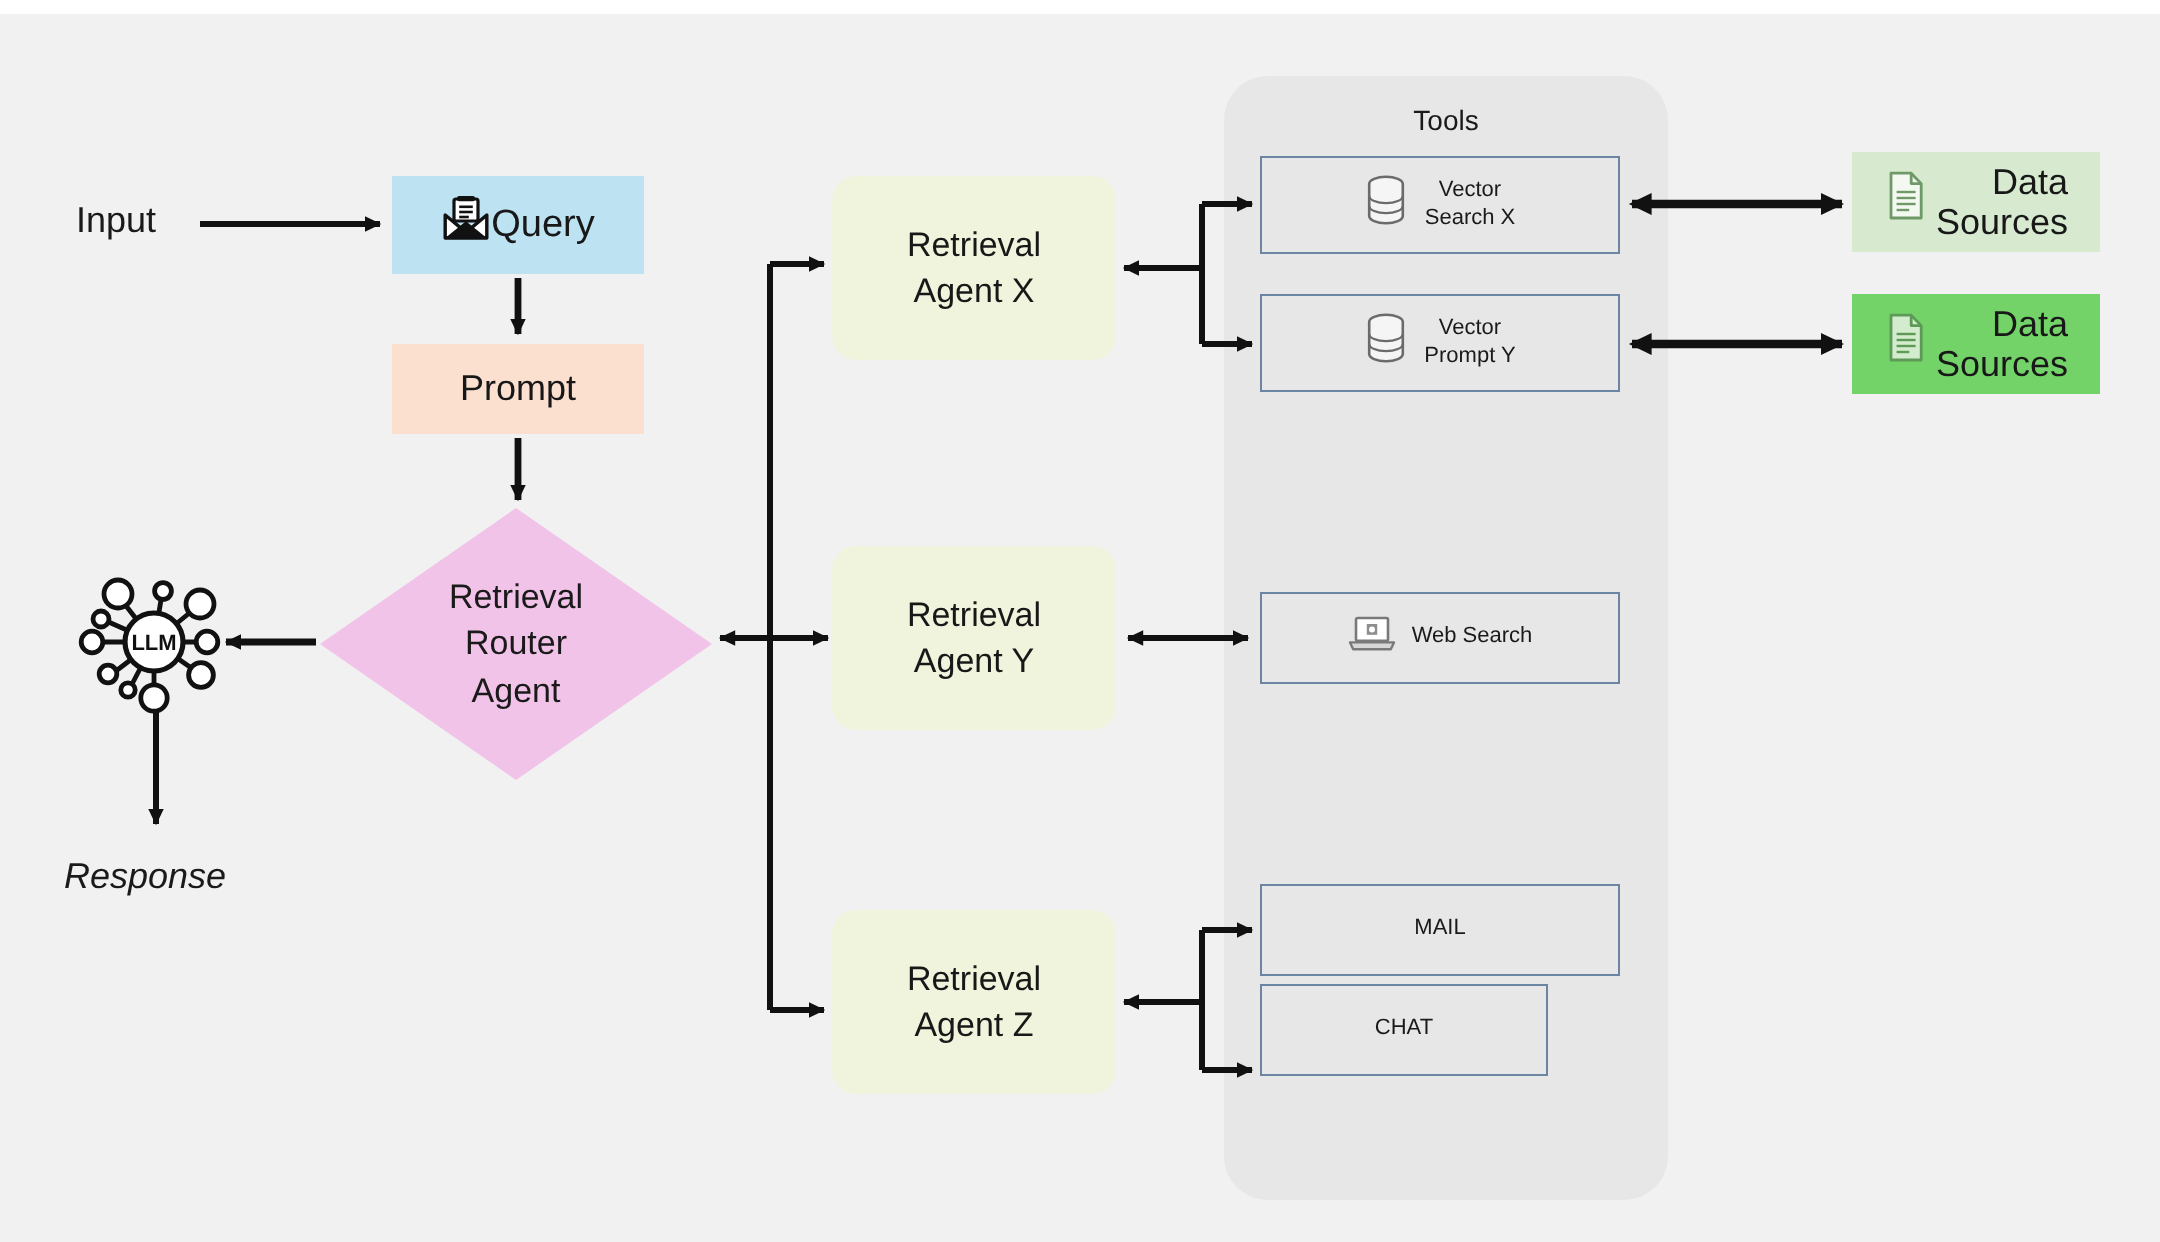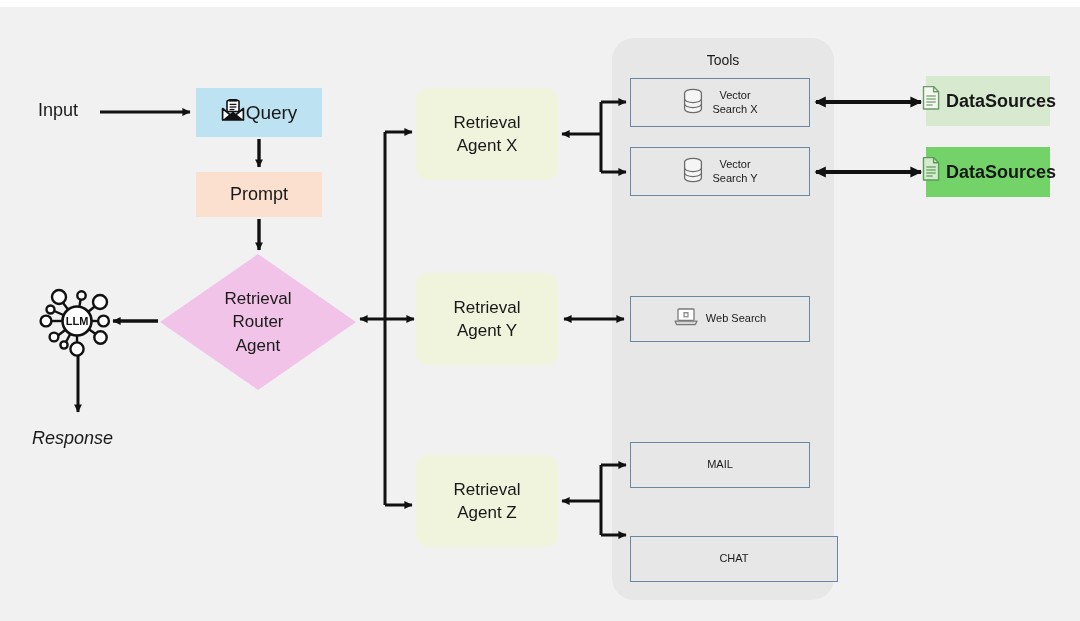--- a/index.html
+++ b/index.html
@@ -105,21 +105,21 @@
   .tool-box {
     background: #e7e7e7;
     border: 1.6px solid #6b85a3;
     font-size: 11px;
     color: #1a1a1a;
   }
   #vs-x { left: 630px; top: 78px; width: 180px; height: 49px; }
   #vs-y { left: 630px; top: 147px; width: 180px; height: 49px; }
   #web-search { left: 630px; top: 296px; width: 180px; height: 46px; }
   #mail-box { left: 630px; top: 442px; width: 180px; height: 46px; text-align: center; }
-  #chat-box { left: 630px; top: 536px; width: 208px; height: 46px; }
+  #chat-box { left: 630px; top: 492px; width: 144px; height: 46px; }
 
   .tool-inner {
     display: flex;
     align-items: center;
     justify-content: center;
     gap: 8px;
     width: 100%;
   }
   .tool-inner.stack .tool-label {
     display: flex; flex-direction: column;
@@ -130,21 +130,21 @@
   .ds-box {
     font-size: 18px;
     align-items: center;
   }
   #ds-top { left: 926px; top: 76px; width: 124px; height: 50px; background: #d7ead0; }
   #ds-bottom { left: 926px; top: 147px; width: 124px; height: 50px; background: #74d368; }
   .ds-inner {
     display: flex; align-items: center; justify-content: center;
     gap: 4px; width: 100%;
   }
-  .ds-words { display: flex; flex-direction: row; align-items: flex-end; line-height: 1.12; font-weight: bold; }
+  .ds-words { display: flex; flex-direction: column; align-items: flex-end; line-height: 1.12; }
 
   svg.edges {
     position: absolute;
     left: 0; top: 0;
     width: 1080px; height: 621px;
     pointer-events: none;
   }
   .doc-icon, .db-icon, .laptop-icon, .env-icon, .llm-icon { display: block; }
 </style>
 </head>
@@ -309,21 +309,21 @@
       <span class="db-icon">
         <svg width="22" height="26" viewBox="0 0 22 26">
           <ellipse cx="11" cy="5" rx="8.4" ry="3.6" fill="#f5f5f5" stroke="#6b6b6b" stroke-width="1.3"></ellipse>
           <path d="M2.6,5 L2.6,21 A8.4,3.6 0 0 0 19.4,21 L19.4,5" fill="#f5f5f5" stroke="#6b6b6b" stroke-width="1.3"></path>
           <path d="M2.6,11 A8.4,3.6 0 0 0 19.4,11" fill="none" stroke="#6b6b6b" stroke-width="1.1"></path>
           <path d="M2.6,16 A8.4,3.6 0 0 0 19.4,16" fill="none" stroke="#6b6b6b" stroke-width="1.1"></path>
         </svg>
       </span>
       <span class="tool-label">
         <span>Vector</span>
-        <span>Search Y</span>
+        <span>Prompt Y</span>
       </span>
     </div>
   </div>
 
   <div class="node tool-box" id="web-search">
     <div class="tool-inner">
       <span class="laptop-icon">
         <svg width="24" height="20" viewBox="0 0 24 20">
           <rect x="4" y="2" width="16" height="11.4" rx="0.8" fill="#ffffff" stroke="#7a7a7a" stroke-width="1.3"></rect>
           <rect x="9.4" y="5" width="5.2" height="5.4" fill="#8e8e8e"></rect>

